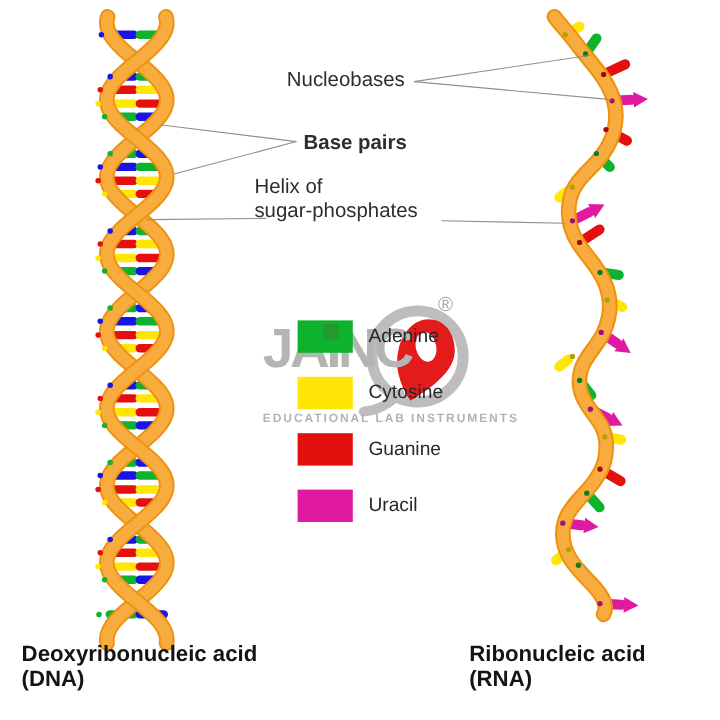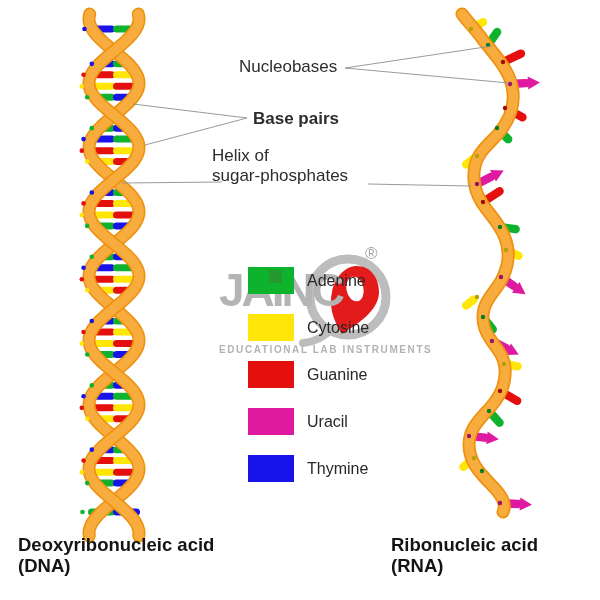--- a/index.html
+++ b/index.html
@@ -338,24 +338,20 @@
         <span class="legend-label">Cytosine</span>
       </div>
       <div class="legend-row">
         <span class="swatch" style="background: rgb(227, 16, 14);"></span>
         <span class="legend-label">Guanine</span>
       </div>
       <div class="legend-row">
         <span class="swatch" style="background: rgb(224, 26, 160);"></span>
         <span class="legend-label">Uracil</span>
       </div>
-      <div class="legend-row">
-        <span class="swatch" style="background: rgb(24, 19, 232);"></span>
-        <span class="legend-label">Thymine</span>
-      </div>
     </div>
 
   <div class="title dna-title">
     <div>Deoxyribonucleic acid</div>
     <div>(DNA)</div>
   </div>
   <div class="title rna-title">
     <div>Ribonucleic acid</div>
     <div>(RNA)</div>
   </div>

